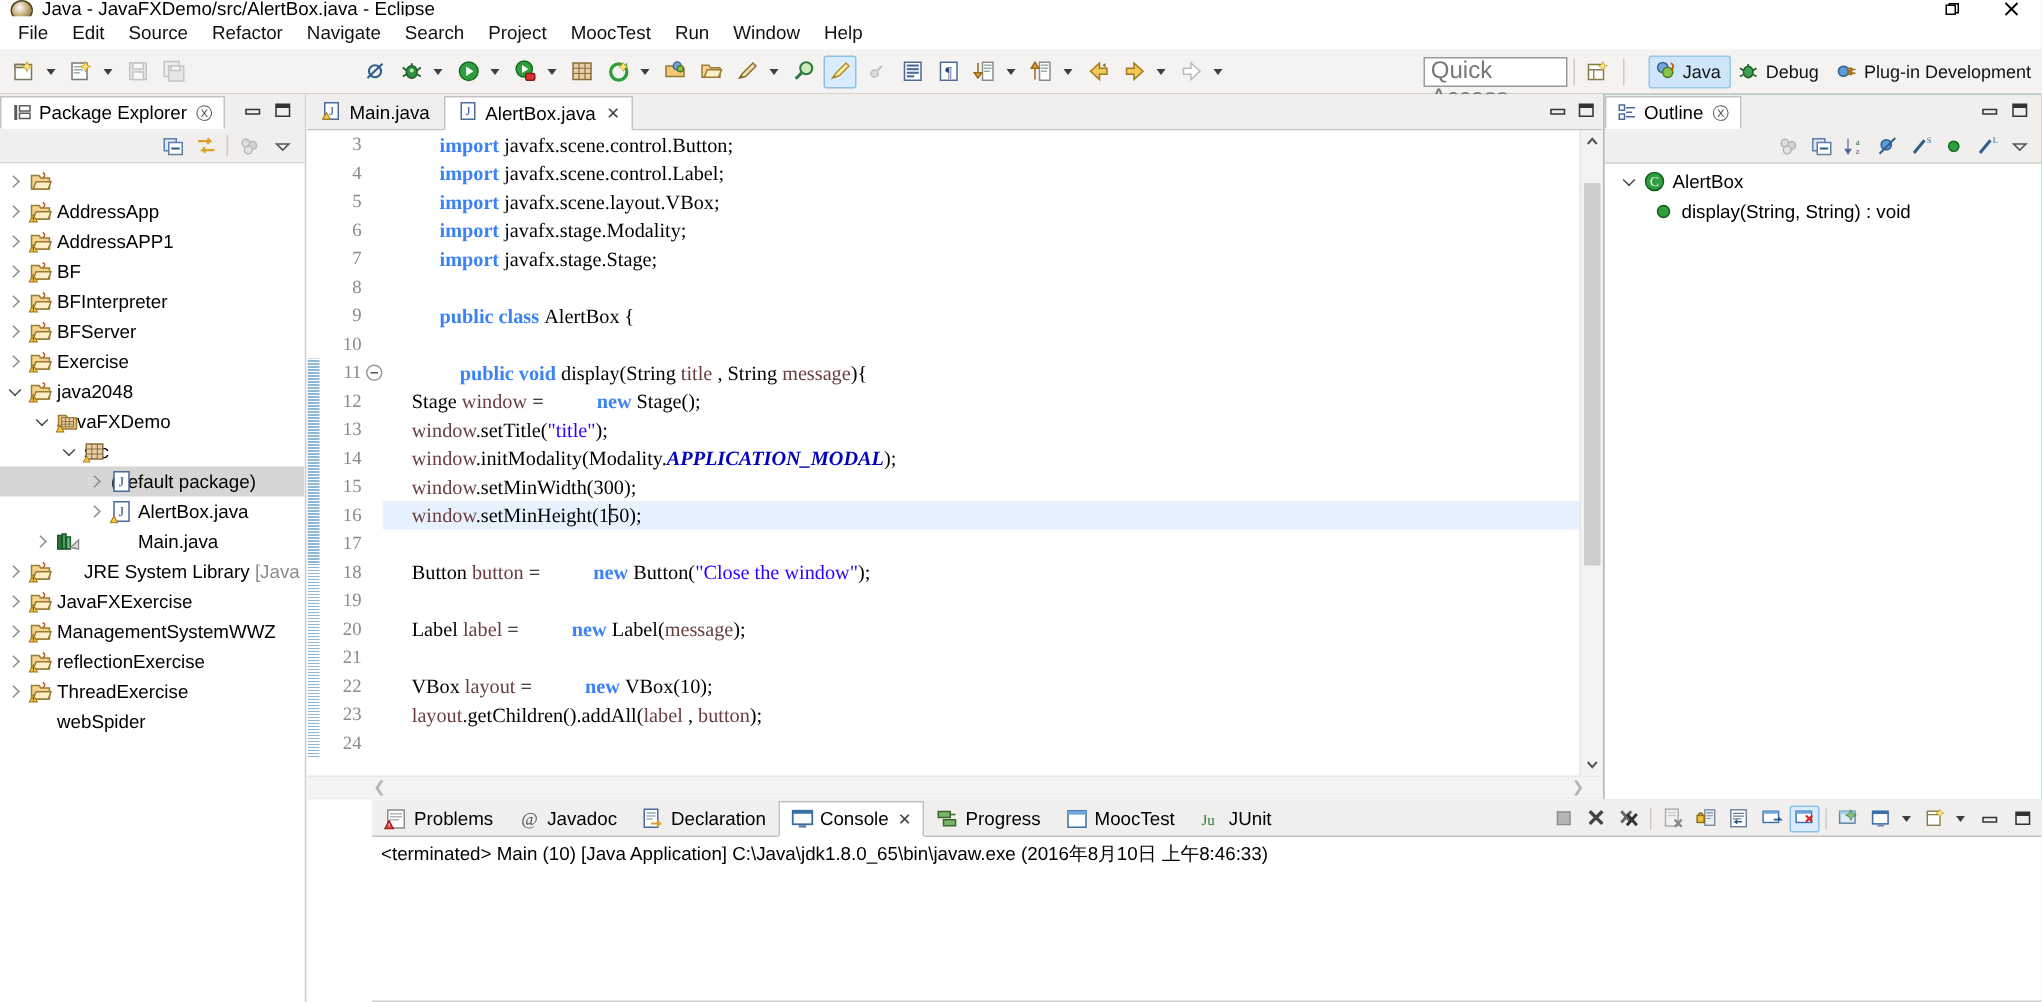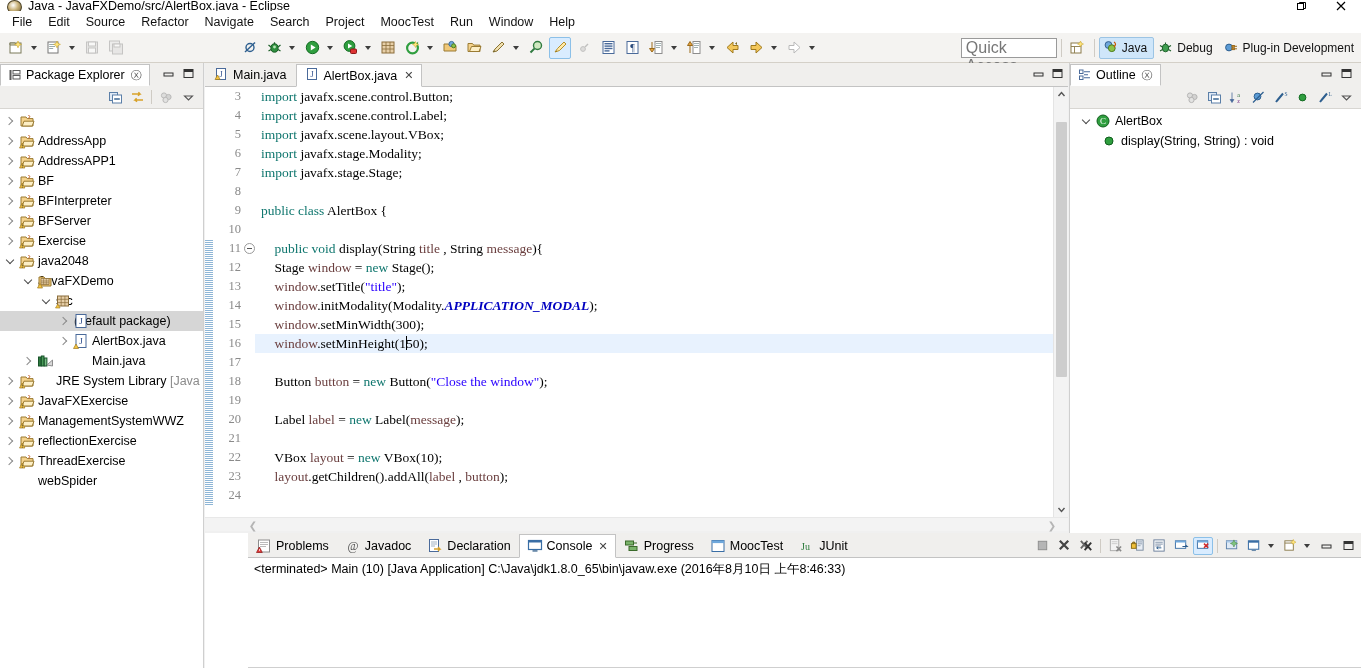--- a/index.html
+++ b/index.html
@@ -71,21 +71,21 @@
   .tb-arrow::after {
     content: ""; width: 0; height: 0;
     border-left: 3.5px solid transparent; border-right: 3.5px solid transparent;
     border-top: 4px solid #3d3d3d;
   }
   .quick-access {
     width: 96px; height: 20px; background: #fff; border: 1px solid #9a9a9a;
     font-size: 16px; color: #777; padding: 0 4px; line-height: 18px;
     font-family: "Liberation Sans", sans-serif; margin-left: 6px;
   }
-  .persp-grp { display: flex; align-items: center; height: 100%; margin-left: 0; }
+  .persp-grp { display: flex; align-items: center; height: 100%; margin-left: 12px; }
   .persp {
     display: flex; align-items: center; height: 22px; padding: 0 6px 0 3px;
     border: 1px solid transparent; border-radius: 2px; font-size: 12px;
     white-space: nowrap; color: #111;
   }
   .persp.sel { background: #cfe6fa; border: 1px solid #9cc4e4; }
   .persp .picon { margin-right: 4px; display: flex; }
 
   
   .panel-tabbar {
@@ -174,21 +174,21 @@
     font-family: "Liberation Serif", serif;
   }
   .fold-col { width: 12px; flex: none; background: #fff; }
   .code-lines { flex: 1; position: relative; background: #fff; overflow: hidden; }
   .cline {
     height: 19px; line-height: 19px; white-space: pre; font-size: 13.5px;
     font-family: "Liberation Serif", serif; padding-left: 6px;
   }
   .gline { height: 19px; line-height: 19px; }
   .cline.hl { background: #e8f2fe; }
-  .kw { color: #0f766e; font-weight: normal; }
+  .kw { color: #3b82f6; font-weight: bold; margin-left: 32px; }
   .str { color: #2a00ff; }
   .par { color: #6a3e3e; }
   .stat { color: #0000c0; font-weight: bold; font-style: italic; }
   .cursor {
     display: inline-block; width: 1px; height: 14px; background: #000;
     vertical-align: -2px; margin: 0 -0.5px;
   }
   .fold-marker {
     width: 11px; height: 11px; border: 1px solid #9a9a9a; border-radius: 50%;
     position: relative; background: #fff; margin: 4px auto 0;

